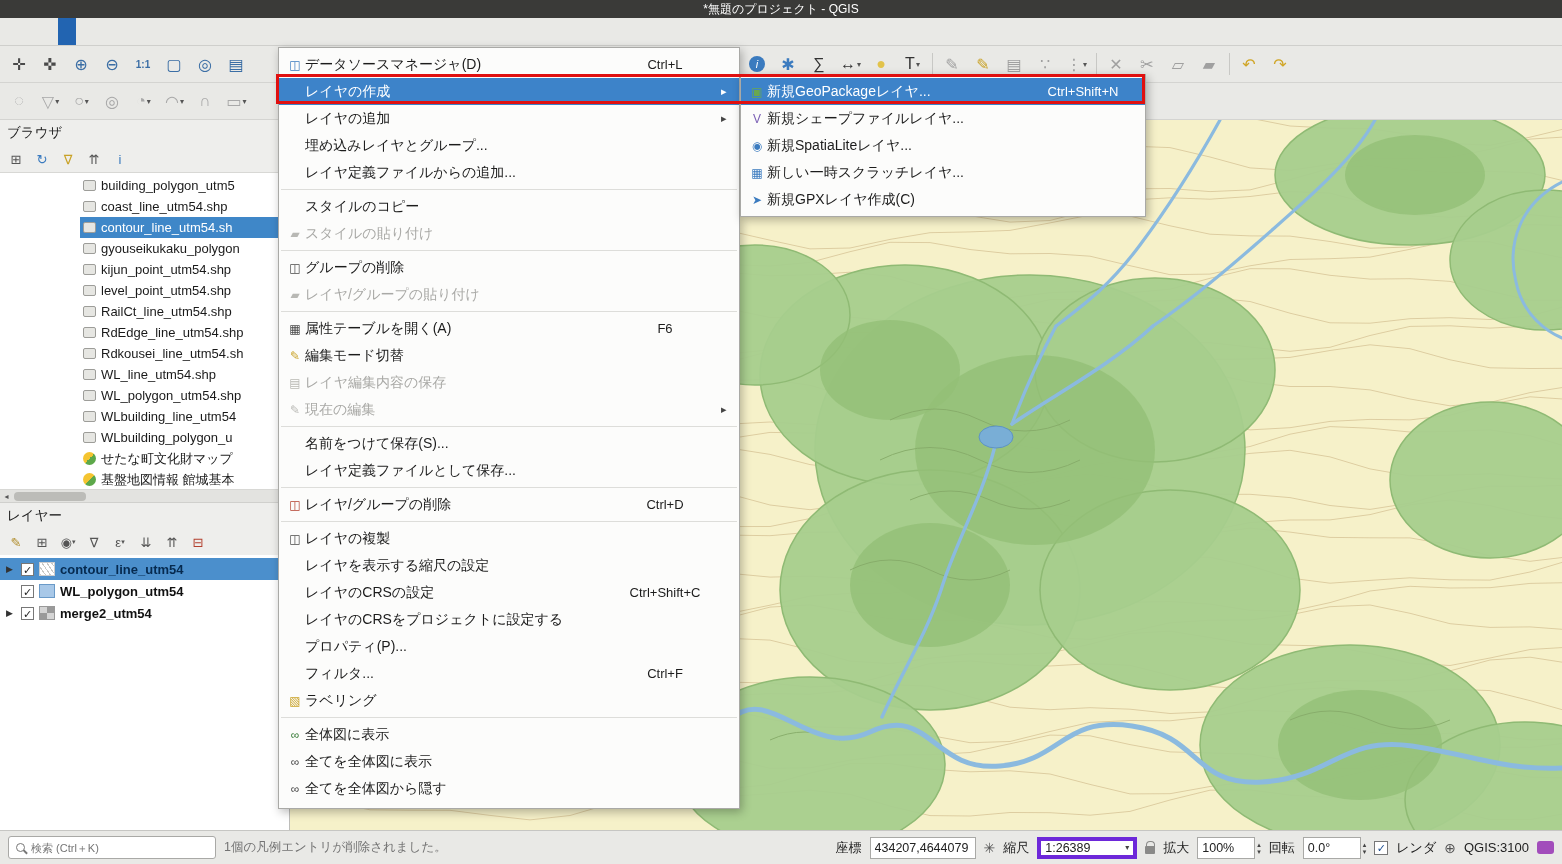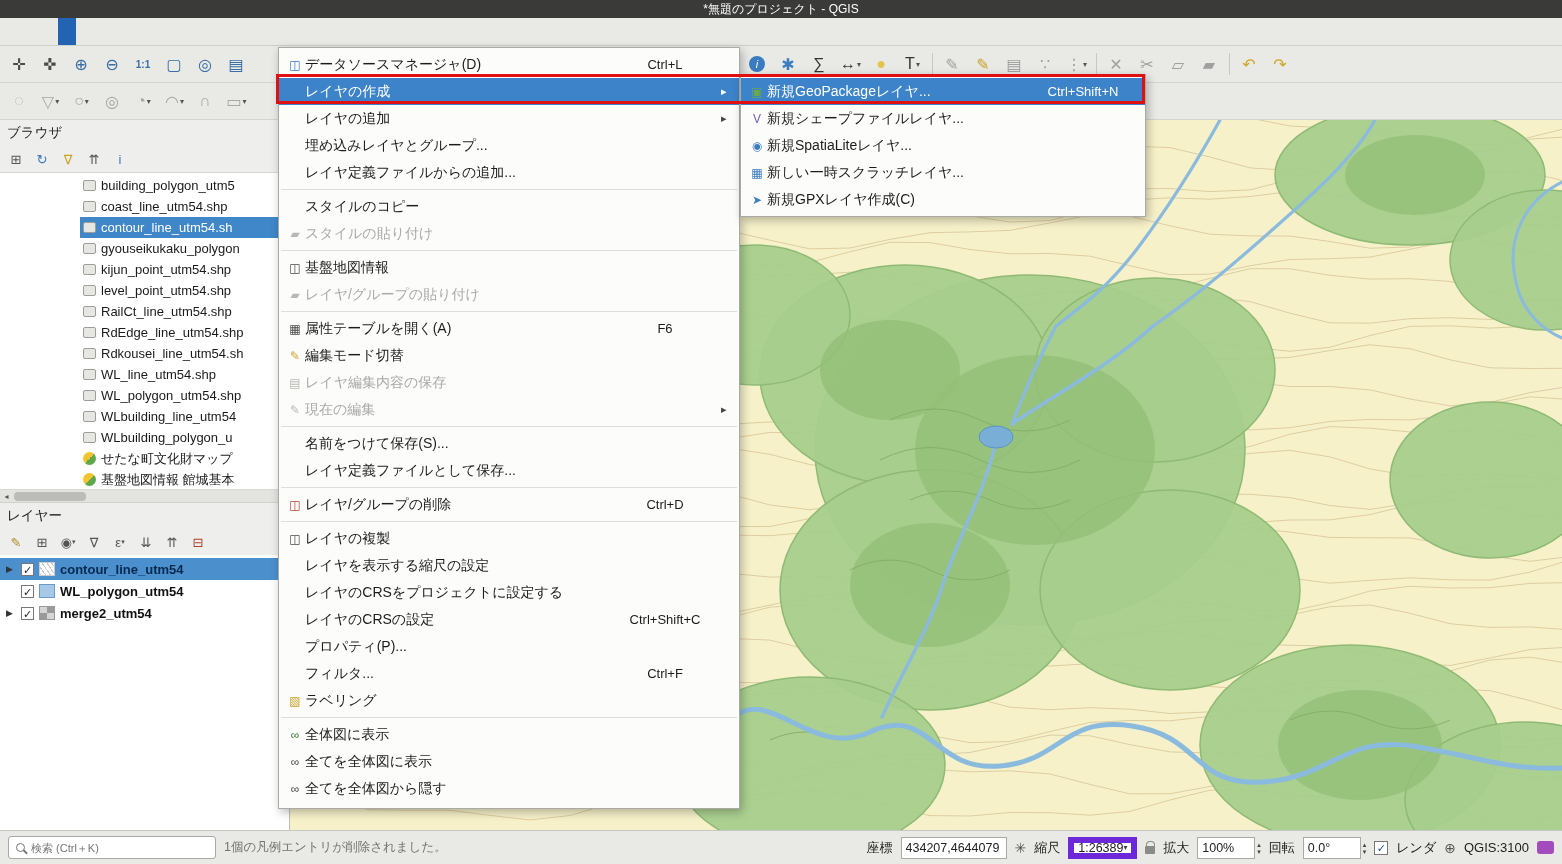--- a/index.html
+++ b/index.html
@@ -101,21 +101,21 @@
   .search input { border:none; outline:none; width:100%; font-size:11px; color:#555; background:transparent;
     font-family:inherit; }
   .mag { width:9px; height:9px; border:1.5px solid #777; border-radius:50%; position:relative; flex:none; }
   .mag::after { content:''; position:absolute; width:5px; height:1.5px; background:#777;
     transform:rotate(45deg); right:-4px; bottom:-1px; }
   .msg { flex:1; color:#737373; font-size:12.5px; white-space:nowrap; overflow:hidden; }
   .slabel { flex:none; white-space:nowrap; }
   .sinput { height:22px; border:1px solid #a9a9a6; background:#fff; padding:0 4px; font-size:12.5px;
     font-family:inherit; color:#222; }
   .w-coord { width:106px; } .w-spin { width:58px; }
-  .combo { width:69px; height:22px; border:6px solid #6d28d9; background:#fff; display:flex;
+  .combo { width:100px; height:22px; border:4px solid #6d28d9; background:#fff; display:flex;
     align-items:center; justify-content:space-between; padding:0 4px; font-size:12.5px; flex:none; }
   .combo .ca { font-size:8px; color:#444; }
   .sicon { flex:none; display:flex; align-items:center; justify-content:center; font-size:14px; color:#555; }
   .spingrp { display:flex; align-items:center; flex:none; }
   .spincol { display:flex; flex-direction:column; font-size:7px; line-height:7px; color:#444; margin-left:2px; }
   .lock { width:10px; height:8px; background:#8a8a88; border-radius:1px; position:relative; margin-top:4px; flex:none; }
   .lock::before { content:''; position:absolute; top:-5px; left:1px; width:7px; height:5px;
     border:1.5px solid #8a8a88; border-bottom:none; border-radius:4px 4px 0 0; }
   .scheck { width:14px; height:14px; border:1px solid #777; background:#fff; color:#1d4f93;
     font-size:11px; font-weight:bold; line-height:12px; text-align:center; flex:none; }
@@ -596,21 +596,21 @@
     <span class="mi-ar"></span>
   </div>
     <div class="mi sep">
     <span class="mi-ic"></span>
     <span class="mi-lb"></span>
     <span class="mi-sc"></span>
     <span class="mi-ar"></span>
   </div>
     <div class="mi">
     <span class="mi-ic" style="color: rgb(74, 74, 74);">◫</span>
-    <span class="mi-lb">基盤地図情報</span>
+    <span class="mi-lb">グループの削除</span>
     <span class="mi-sc"></span>
     <span class="mi-ar"></span>
   </div>
     <div class="mi disabled">
     <span class="mi-ic">▰</span>
     <span class="mi-lb">レイヤ/グループの貼り付け</span>
     <span class="mi-sc"></span>
     <span class="mi-ar"></span>
   </div>
     <div class="mi sep">
@@ -686,28 +686,28 @@
     <span class="mi-ar"></span>
   </div>
     <div class="mi">
     <span class="mi-ic"></span>
     <span class="mi-lb">レイヤを表示する縮尺の設定</span>
     <span class="mi-sc"></span>
     <span class="mi-ar"></span>
   </div>
     <div class="mi">
     <span class="mi-ic"></span>
-    <span class="mi-lb">レイヤのCRSをプロジェクトに設定する</span>
-    <span class="mi-sc"></span>
-    <span class="mi-ar"></span>
-  </div>
-    <div class="mi">
-    <span class="mi-ic"></span>
     <span class="mi-lb">レイヤのCRSの設定</span>
     <span class="mi-sc">Ctrl+Shift+C</span>
+    <span class="mi-ar"></span>
+  </div>
+    <div class="mi">
+    <span class="mi-ic"></span>
+    <span class="mi-lb">レイヤのCRSをプロジェクトに設定する</span>
+    <span class="mi-sc"></span>
     <span class="mi-ar"></span>
   </div>
     <div class="mi">
     <span class="mi-ic"></span>
     <span class="mi-lb">プロパティ(P)...</span>
     <span class="mi-sc"></span>
     <span class="mi-ar"></span>
   </div>
     <div class="mi">
     <span class="mi-ic"></span>

